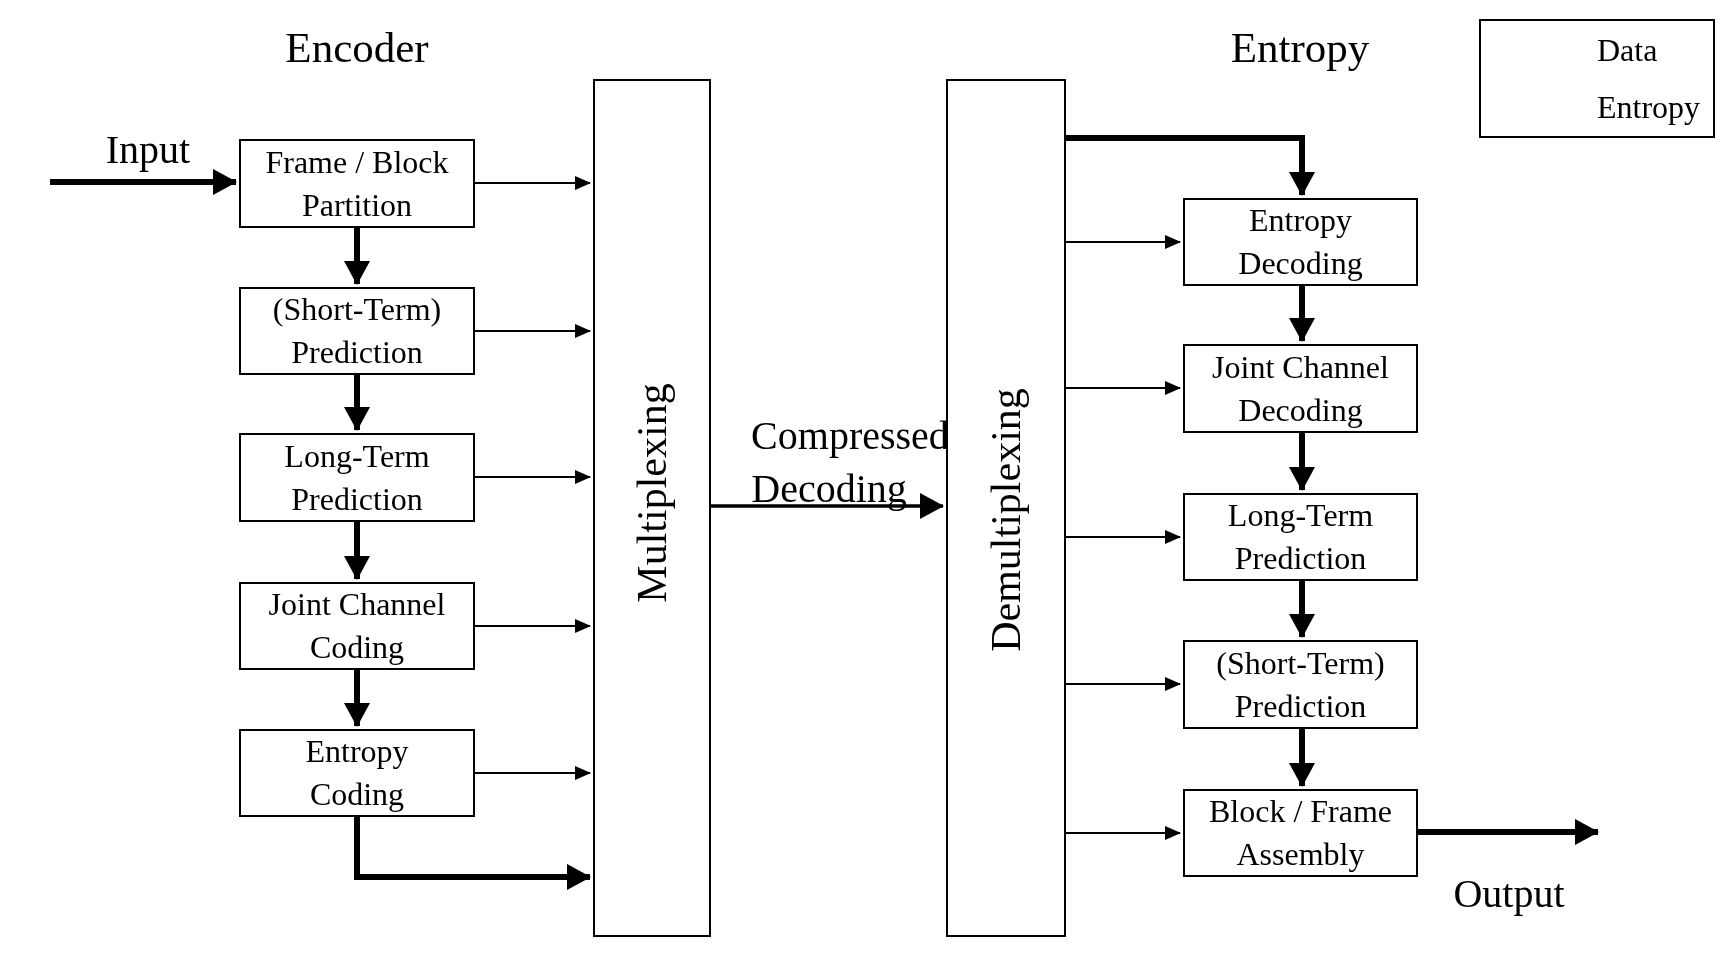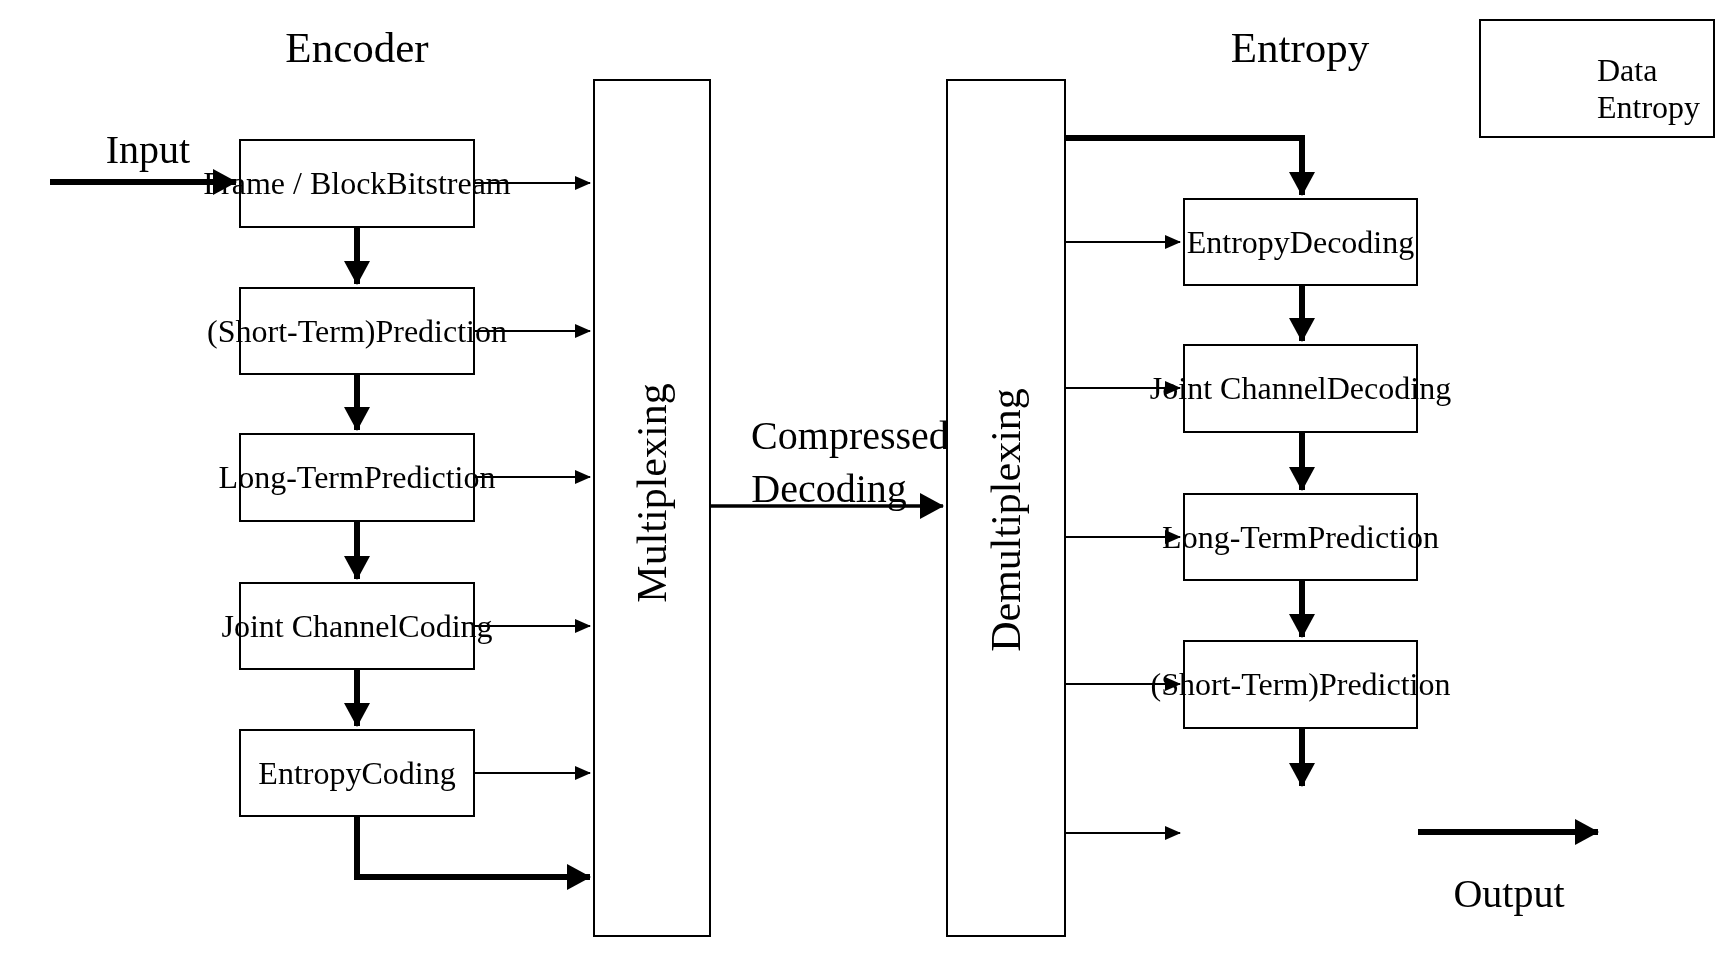--- a/index.html
+++ b/index.html
@@ -13,21 +13,21 @@
     background:var(--bg);
     font-family:"Liberation Serif","DejaVu Serif",serif;
     color:var(--line);
     overflow:hidden;
   }
   .box{
     position:absolute;
     box-sizing:border-box;
     border:2px solid var(--line);
     background:var(--bg);
-    display:flex;flex-direction:row;
+    display:flex;flex-direction:column;
     align-items:center;justify-content:center;
     text-align:center;
     font-size:32px;line-height:1.34;
     white-space:nowrap;
   }
   .tallbox{
     position:absolute;
     box-sizing:border-box;
     border:2px solid var(--line);
     background:var(--bg);
@@ -121,21 +121,21 @@
   <div class="lbl" style="left:148px;top:150px;">Input</div>
   <div class="lbl" style="left:1509px;top:868px;margin-top:26px;">Output</div>
 
   <div class="lbl" style="left:829px;top:463px;">
     <span style="display:block;margin-left:42px;">Compressed</span>
     <span style="display:block;">Decoding</span>
   </div>
 
   <div class="box" style="left:239px;top:139px;width:236px;height:89px;">
     <span>Frame / Block</span>
-    <span>Bitstream</span>
+    <span>Partition</span>
   </div>
   <div class="box" style="left:239px;top:287px;width:236px;height:88px;">
     <span>(Short-Term)</span>
     <span>Prediction</span>
   </div>
   <div class="box" style="left:239px;top:433px;width:236px;height:89px;">
     <span>Long-Term</span>
     <span>Prediction</span>
   </div>
   <div class="box" style="left:239px;top:582px;width:236px;height:88px;">
@@ -162,18 +162,22 @@
     <span>Decoding</span>
   </div>
   <div class="box" style="left:1183px;top:493px;width:235px;height:88px;">
     <span>Long-Term</span>
     <span>Prediction</span>
   </div>
   <div class="box" style="left:1183px;top:640px;width:235px;height:89px;">
     <span>(Short-Term)</span>
     <span>Prediction</span>
   </div>
+  <div class="box" style="left:1183px;top:789px;width:235px;height:88px;">
+    <span>Block / Frame</span>
+    <span>Assembly</span>
+  </div>
 
   <div class="tallbox" style="left:1479px;top:19px;width:236px;height:119px;"></div>
-  <div class="lbl-left" style="left:1597px;top:50px;margin-top:20px;">Data</div>
+  <div class="lbl-left" style="left:1597px;top:50px;">Data</div>
   <div class="lbl-left" style="left:1597px;top:107px;">Entropy</div>
 
 </div>
 
 </body></html>

